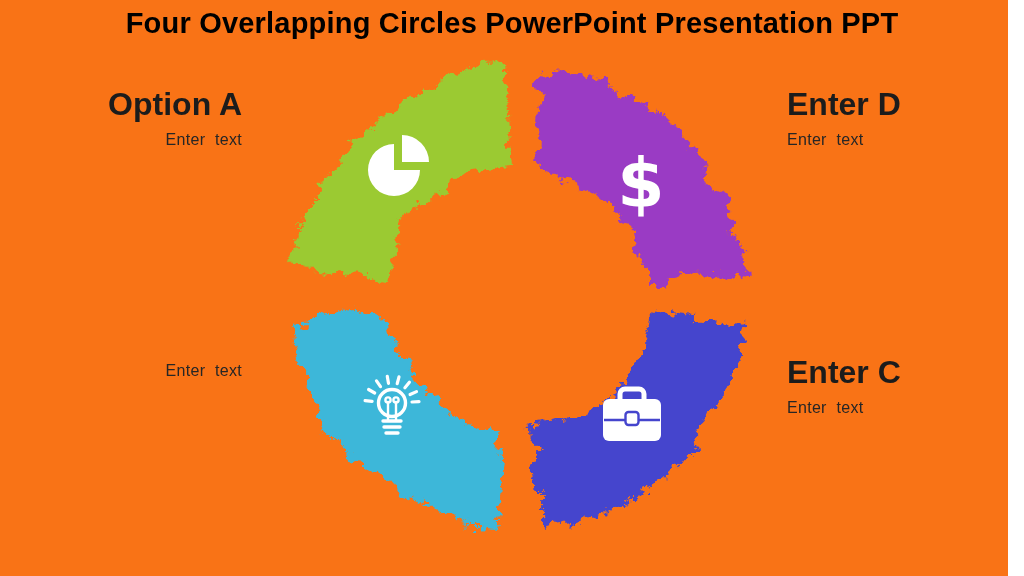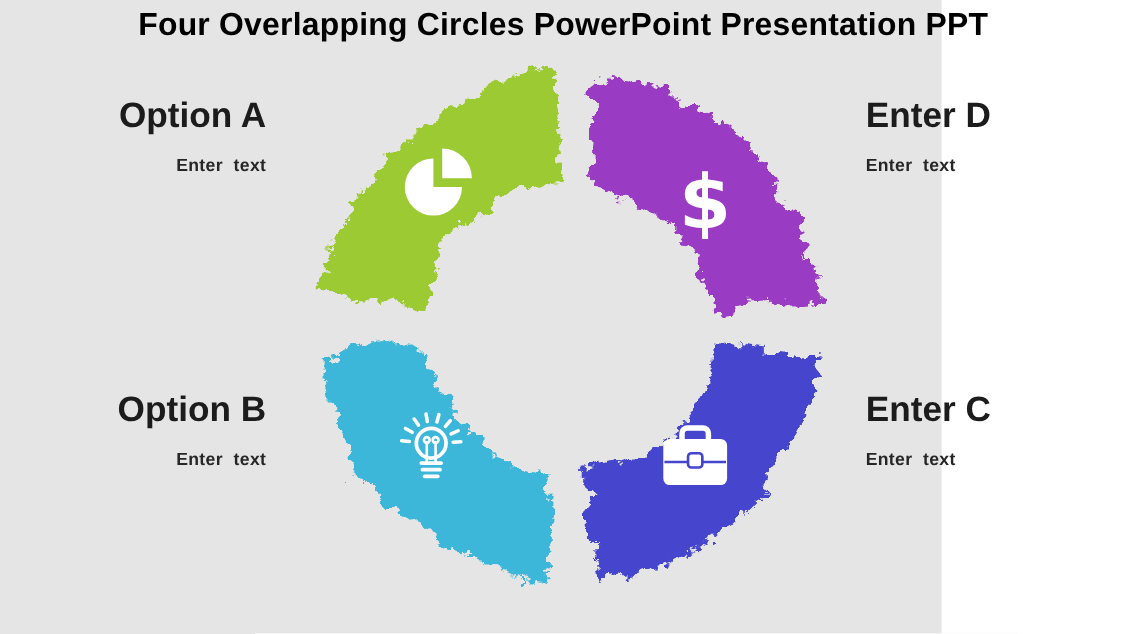--- a/index.html
+++ b/index.html
@@ -4,22 +4,22 @@
 <style>
   html, body {
     margin: 0; padding: 0;
     width: 1024px; height: 576px;
     background: #ffffff;
     overflow: hidden;
     font-family: "Liberation Sans", sans-serif;
   }
   .slide {
     position: relative;
-    width: 856px; height: 576px;
-    background: #e5e5e5;
+    width: 1008px; height: 576px;
+    background: #f97316;
   }
   .title {
     position: absolute;
     top: 7px; left: 0;
     width: 1024px;
     text-align: center;
     font-size: 29px;
     font-weight: 700;
     color: #000000;
     letter-spacing: 0.2px;
@@ -35,23 +35,23 @@
   }
   .opt.align-right { text-align: right; }
   .opt.align-left  { text-align: left; }
   .opt-label {
     font-size: 32px;
     font-weight: 700;
     color: #1c1c1c;
     line-height: 1.15;
   }
   .opt-sub {
-    margin-top: 19px;
+    margin-top: 8px;
     font-size: 16px;
-    font-weight: 700;
+    font-weight: 400;
     color: #262626;
     letter-spacing: 0.3px;
     word-spacing: 5px;
   }
   .opt-a { left: 42px;  top: 86px; }
   .opt-b { left: 42px;  top: 354px; }
   .opt-d { left: 787px; top: 86px; }
   .opt-c { left: 787px; top: 354px; }
 </style>
 </head>
@@ -126,21 +126,20 @@
     <div class="opt-label">Option A</div>
     <div class="opt-sub">Enter text</div>
   </div>
 
   <div class="opt opt-d align-left">
     <div class="opt-label">Enter D</div>
     <div class="opt-sub">Enter text</div>
   </div>
 
   <div class="opt opt-b align-right">
-    <div class="opt-label">Option B</div>
     <div class="opt-sub">Enter text</div>
   </div>
 
   <div class="opt opt-c align-left">
     <div class="opt-label">Enter C</div>
     <div class="opt-sub">Enter text</div>
   </div>
 
 </div>
 

